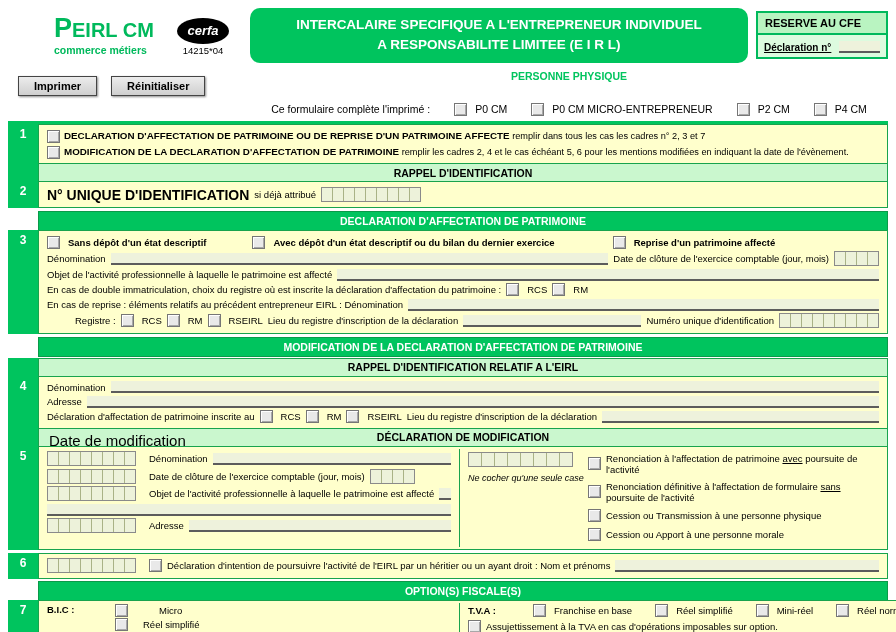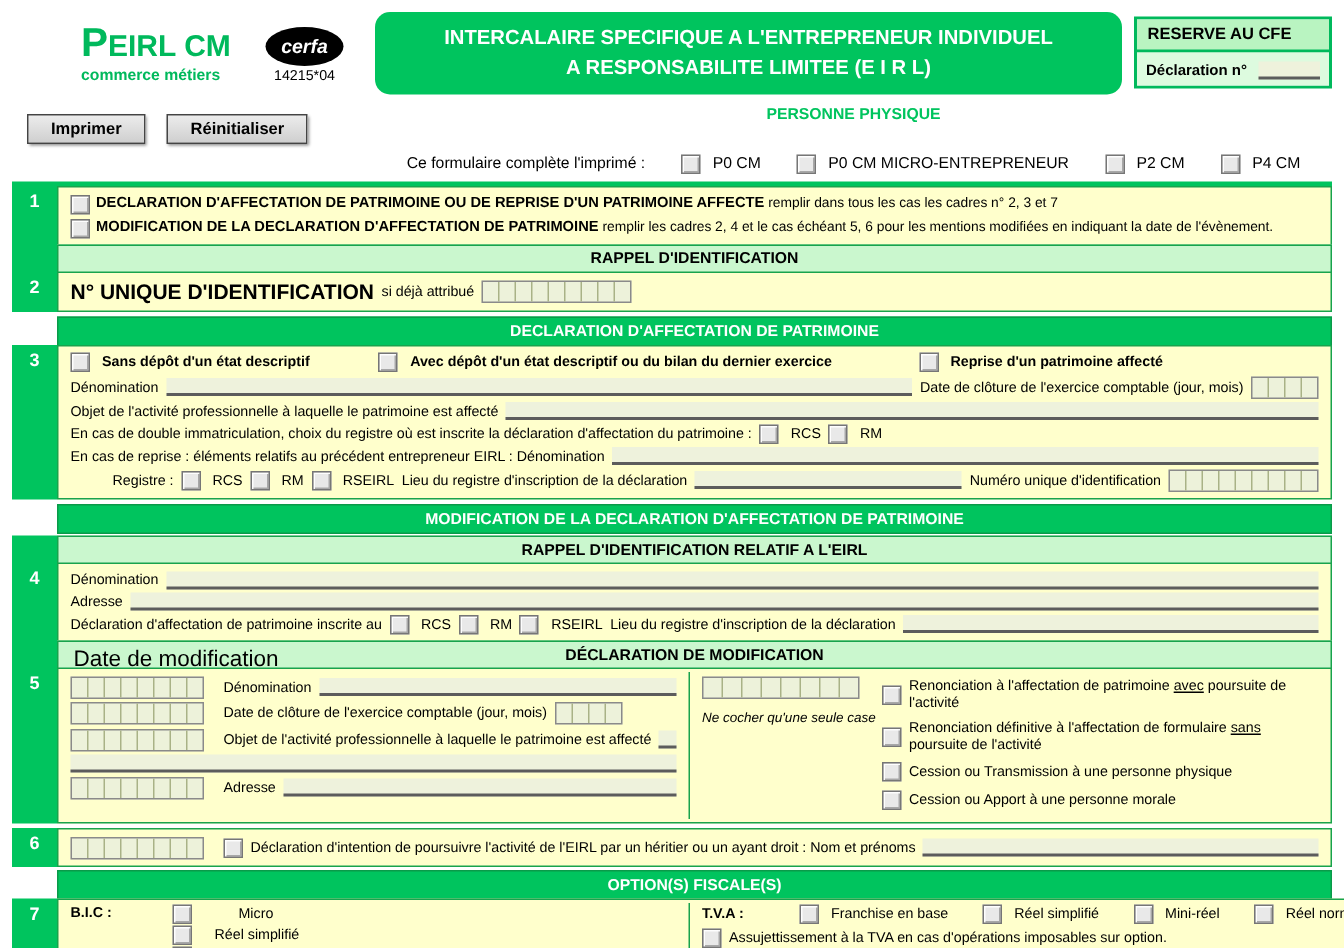--- a/index.html
+++ b/index.html
@@ -11,21 +11,21 @@
   .brand{margin-left:46px;width:118px;flex:none;}
   .brand-title{color:#00b95c;font-weight:bold;font-size:20px;line-height:1;}
   .brand-title::first-letter{font-size:27px;}
   .brand-sub{color:#00b95c;font-weight:bold;font-size:10.5px;margin-top:2px;}
   .cerfa{width:62px;flex:none;text-align:center;margin-top:3px;}
   .cerfa-oval{width:52px;height:26px;background:#000;border-radius:50%;color:#fff;font-style:italic;font-weight:bold;font-size:13px;display:flex;align-items:center;justify-content:center;margin:0 auto;}
   .cerfa-num{font-size:9.5px;margin-top:1px;}
   .title-box{flex:1;margin:0 8px 0 16px;background:#00c45e;border-radius:10px;color:#fff;font-weight:bold;font-size:13.5px;text-align:center;padding:7px 6px;line-height:1.5;}
   .cfe{width:128px;flex:none;border:2px solid #00b95c;}
   .cfe-t{background:#b9f4c1;font-weight:bold;font-size:11px;padding:4px 7px;border-bottom:2px solid #00b95c;}
-  .cfe-b{background:#ddfbdf;font-size:10px;font-weight:bold;padding:6px 6px 4px 6px;display:flex;align-items:flex-end;gap:8px;}
+  .cfe-b{background:#ddfbdf;font-size:10px;font-weight:bold;padding:6px 6px 4px 6px;display:flex;align-items:flex-end;gap:8px;text-decoration:underline;}
 
   
   .row2{display:flex;margin-top:7px;align-items:flex-start;}
   .btns{width:232px;flex:none;display:flex;gap:14px;padding-left:10px;margin-top:6px;}
   .btn{background:linear-gradient(#ececec,#cfcfcf);border:1px solid #444;box-shadow:1px 1px 2px rgba(0,0,0,.45);font-weight:bold;font-size:11px;padding:3px 15px;font-family:"Liberation Sans",sans-serif;cursor:pointer;}
   .complement{flex:1;text-align:center;}
   .pp{color:#00c45e;font-weight:bold;font-size:10.5px;}
   .comp-line{display:flex;justify-content:center;gap:24px;font-weight:normal;font-size:10.5px;margin-top:21px;align-items:center;}
   .ci{display:inline-flex;align-items:center;gap:8px;white-space:nowrap;}
 

